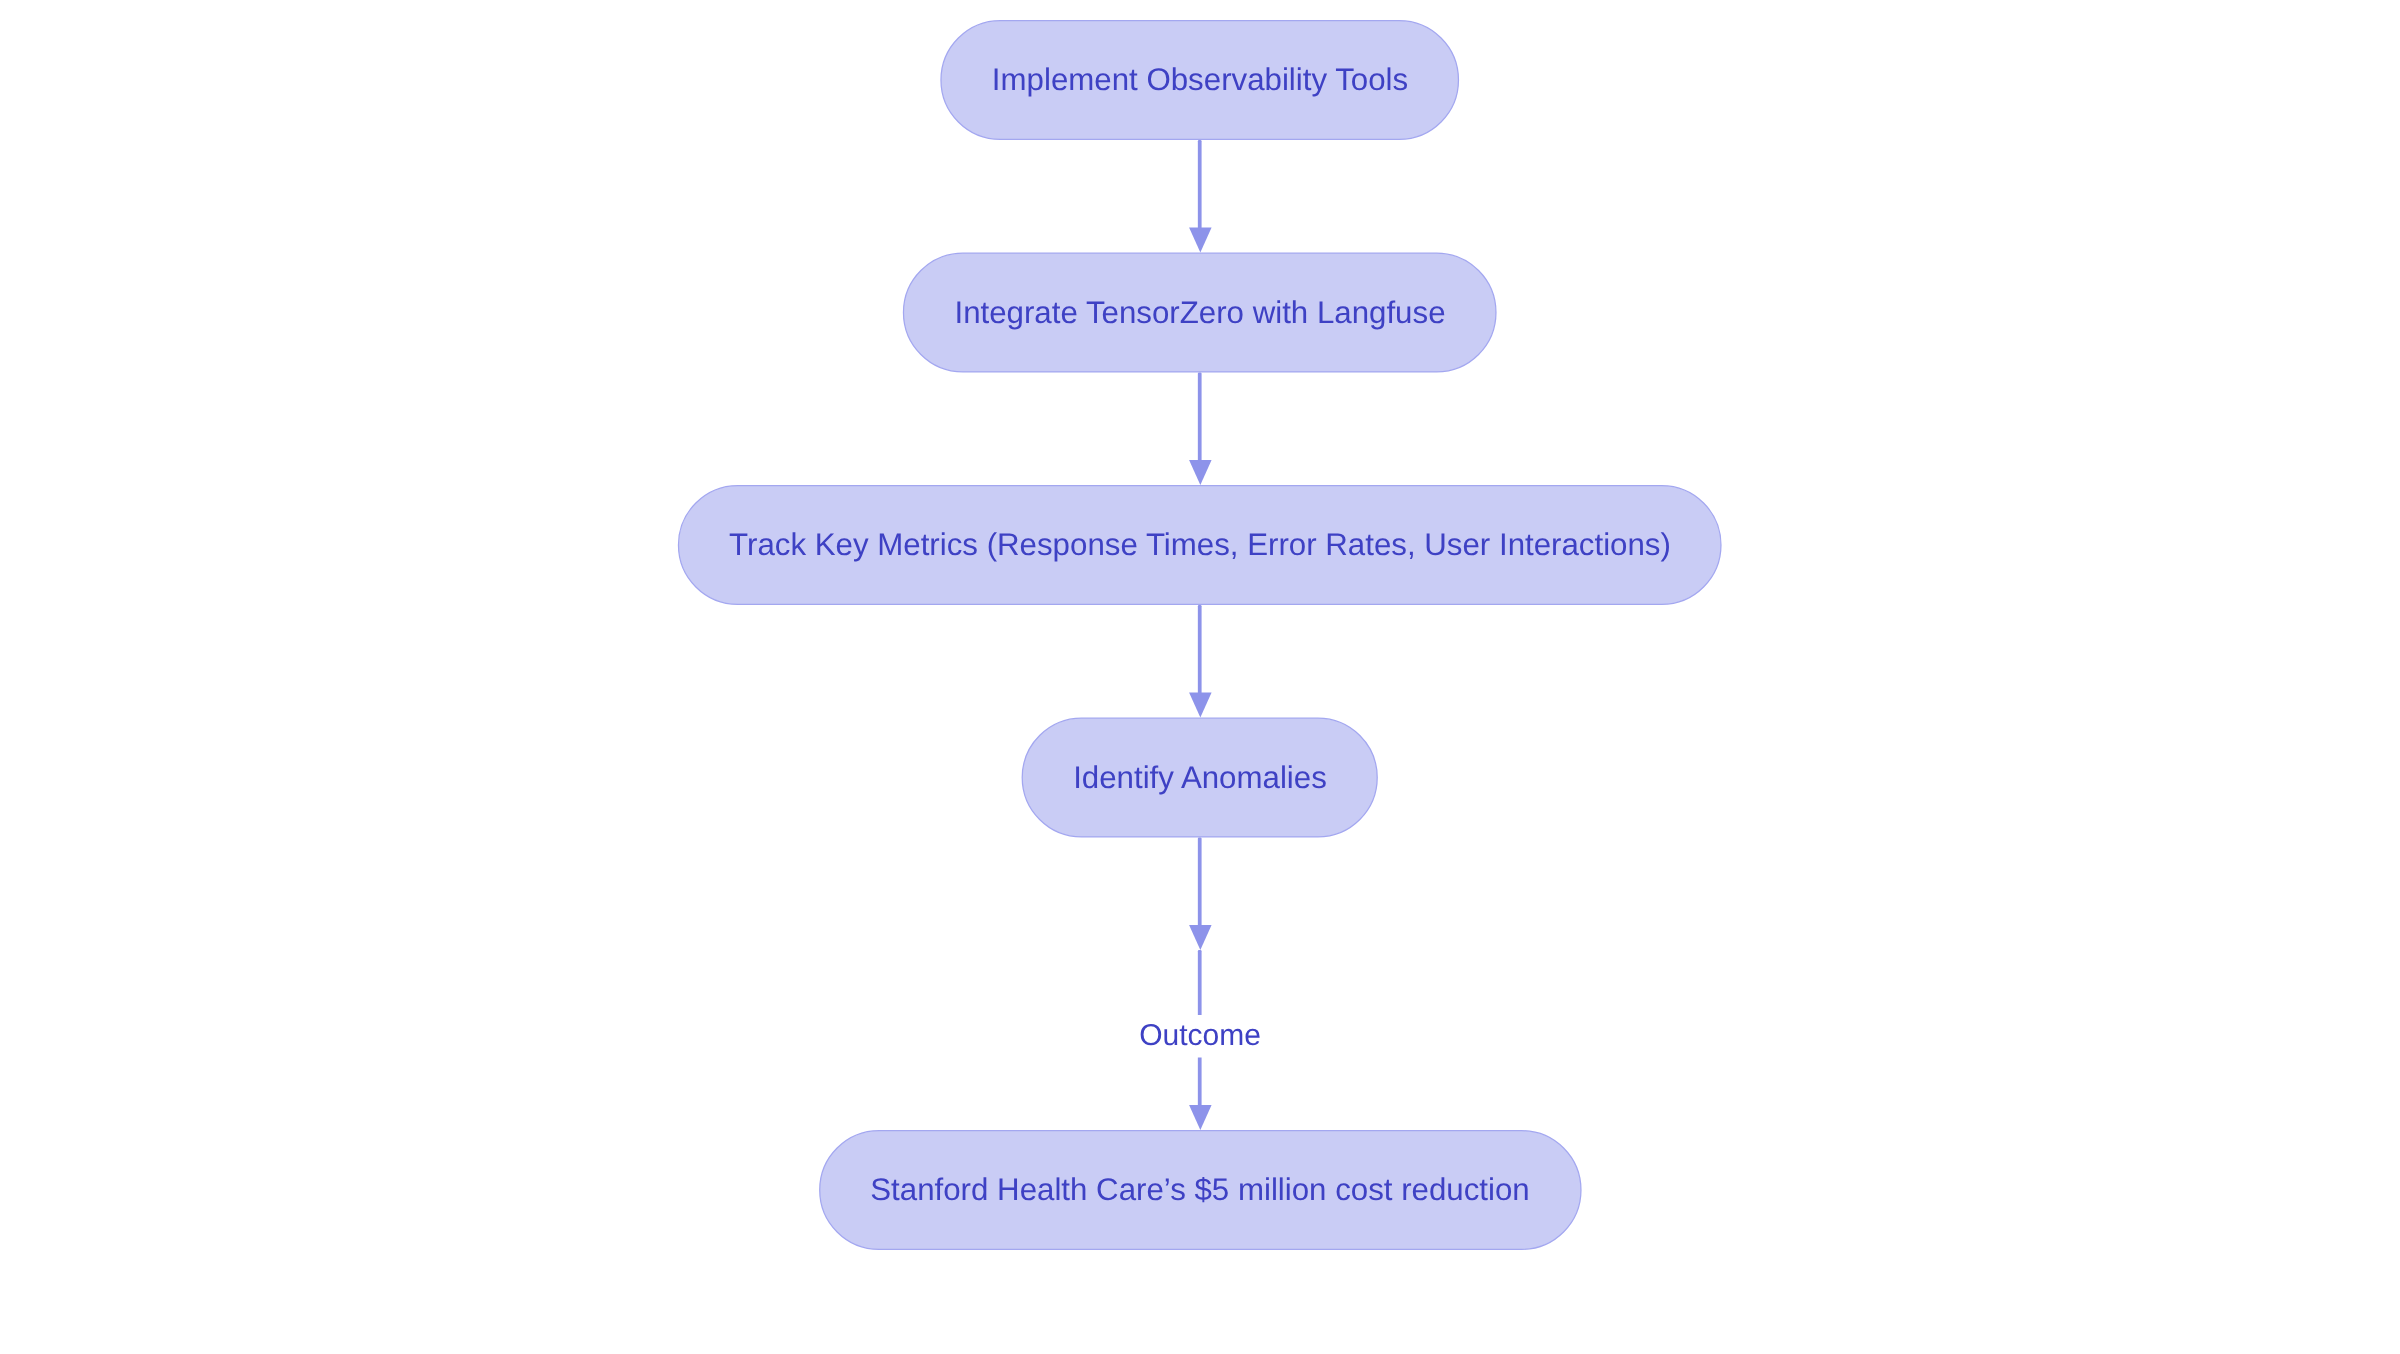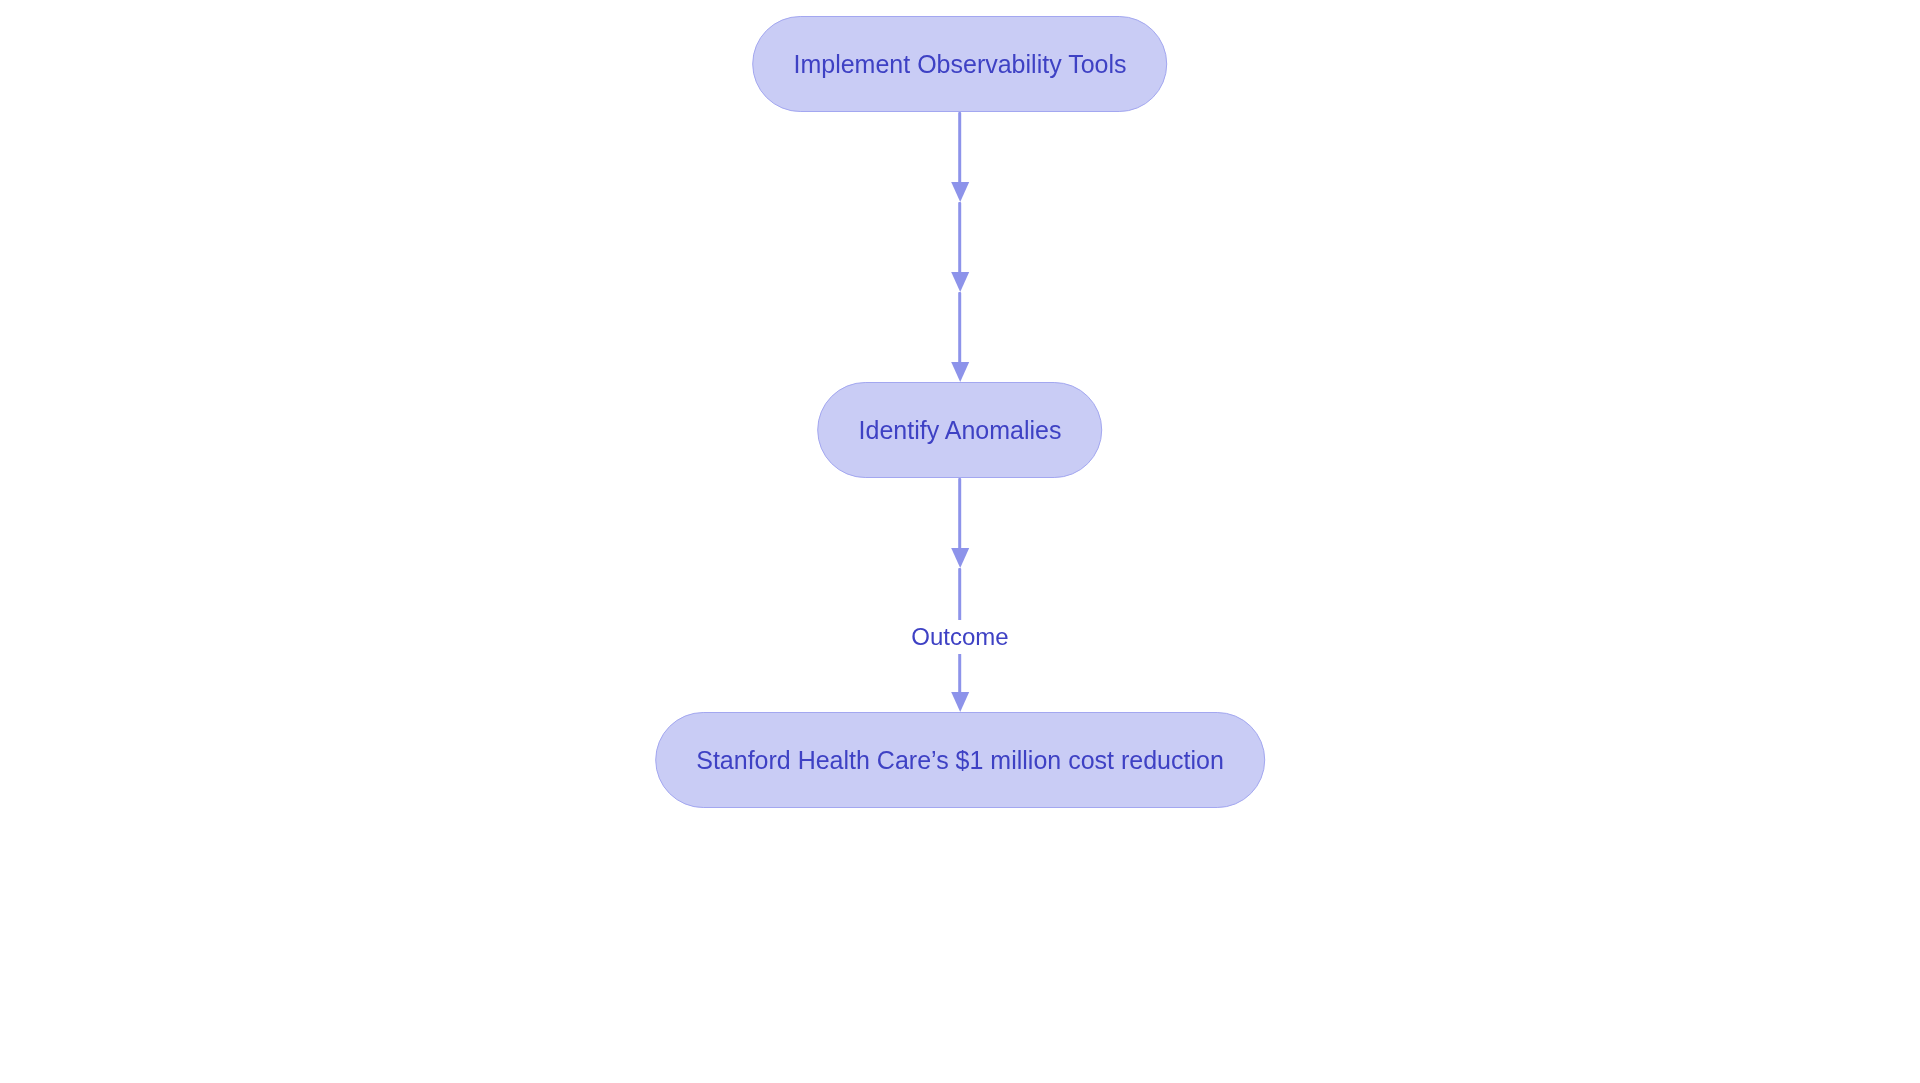--- a/index.html
+++ b/index.html
@@ -71,42 +71,44 @@
 <div class="canvas">
   <div class="flow">
 
     <div class="node">Implement Observability Tools</div>
 
     <div class="connector gap-std">
       <div class="line"></div>
       <div class="head"></div>
     </div>
 
+    <div class="node">Integrate TensorZero with Langfuse</div>
 
     <div class="connector gap-std">
       <div class="line"></div>
       <div class="head"></div>
     </div>
 
+    <div class="node">Track Key Metrics (Response Times, Error Rates, User Interactions)</div>
 
     <div class="connector gap-std">
       <div class="line"></div>
       <div class="head"></div>
     </div>
 
     <div class="node">Identify Anomalies</div>
 
     <div class="connector gap-std">
       <div class="line"></div>
       <div class="head"></div>
     </div>
 
 
     <div class="connector gap-labeled">
       <div class="line"></div>
       <div class="edge-label">Outcome</div>
       <div class="head"></div>
     </div>
 
-    <div class="node">Stanford Health Care’s $1 million cost reduction</div>
+    <div class="node">Stanford Health Care’s $5 million cost reduction</div>
 
   </div>
 </div>
 
 </body></html>

